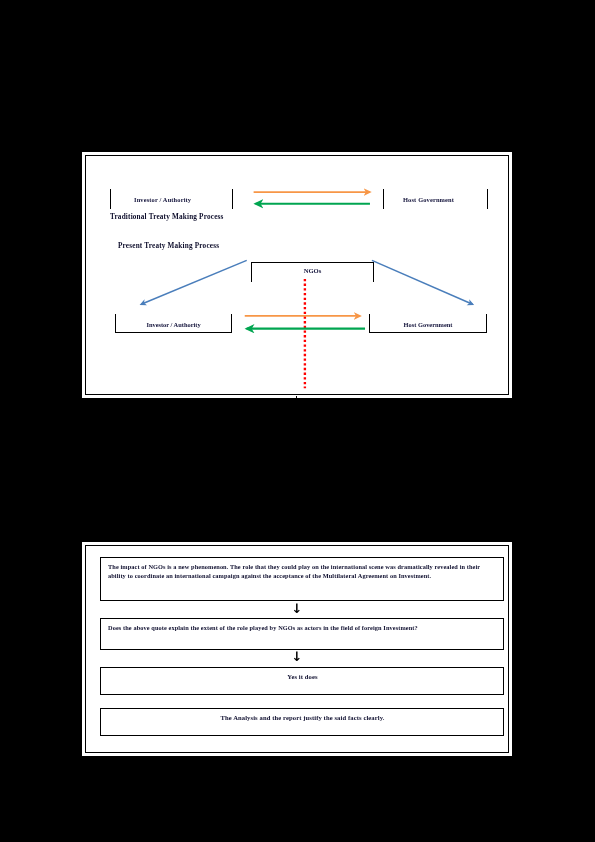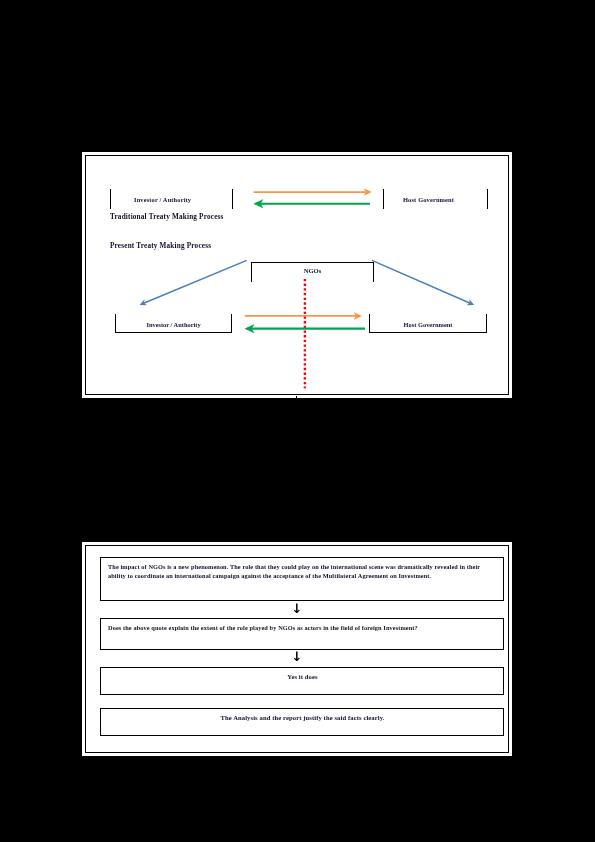--- a/index.html
+++ b/index.html
@@ -47,21 +47,21 @@
 
   .heading {
     position: absolute;
     font-weight: bold;
     font-size: 7.2px;
     color: #0d0d2b;
     letter-spacing: 0.2px;
     white-space: nowrap;
   }
   #heading-traditional { left: 24px; top: 13px; margin-top: 44px; }
-  #heading-present { left: 24px; top: 86px; }
+  #heading-present { left: 32px; top: 86px; }
 
   
   .vbar {
     position: absolute;
     width: 1px;
     background: #000000;
   }
   .row-label {
     position: absolute;
     font-weight: bold;

